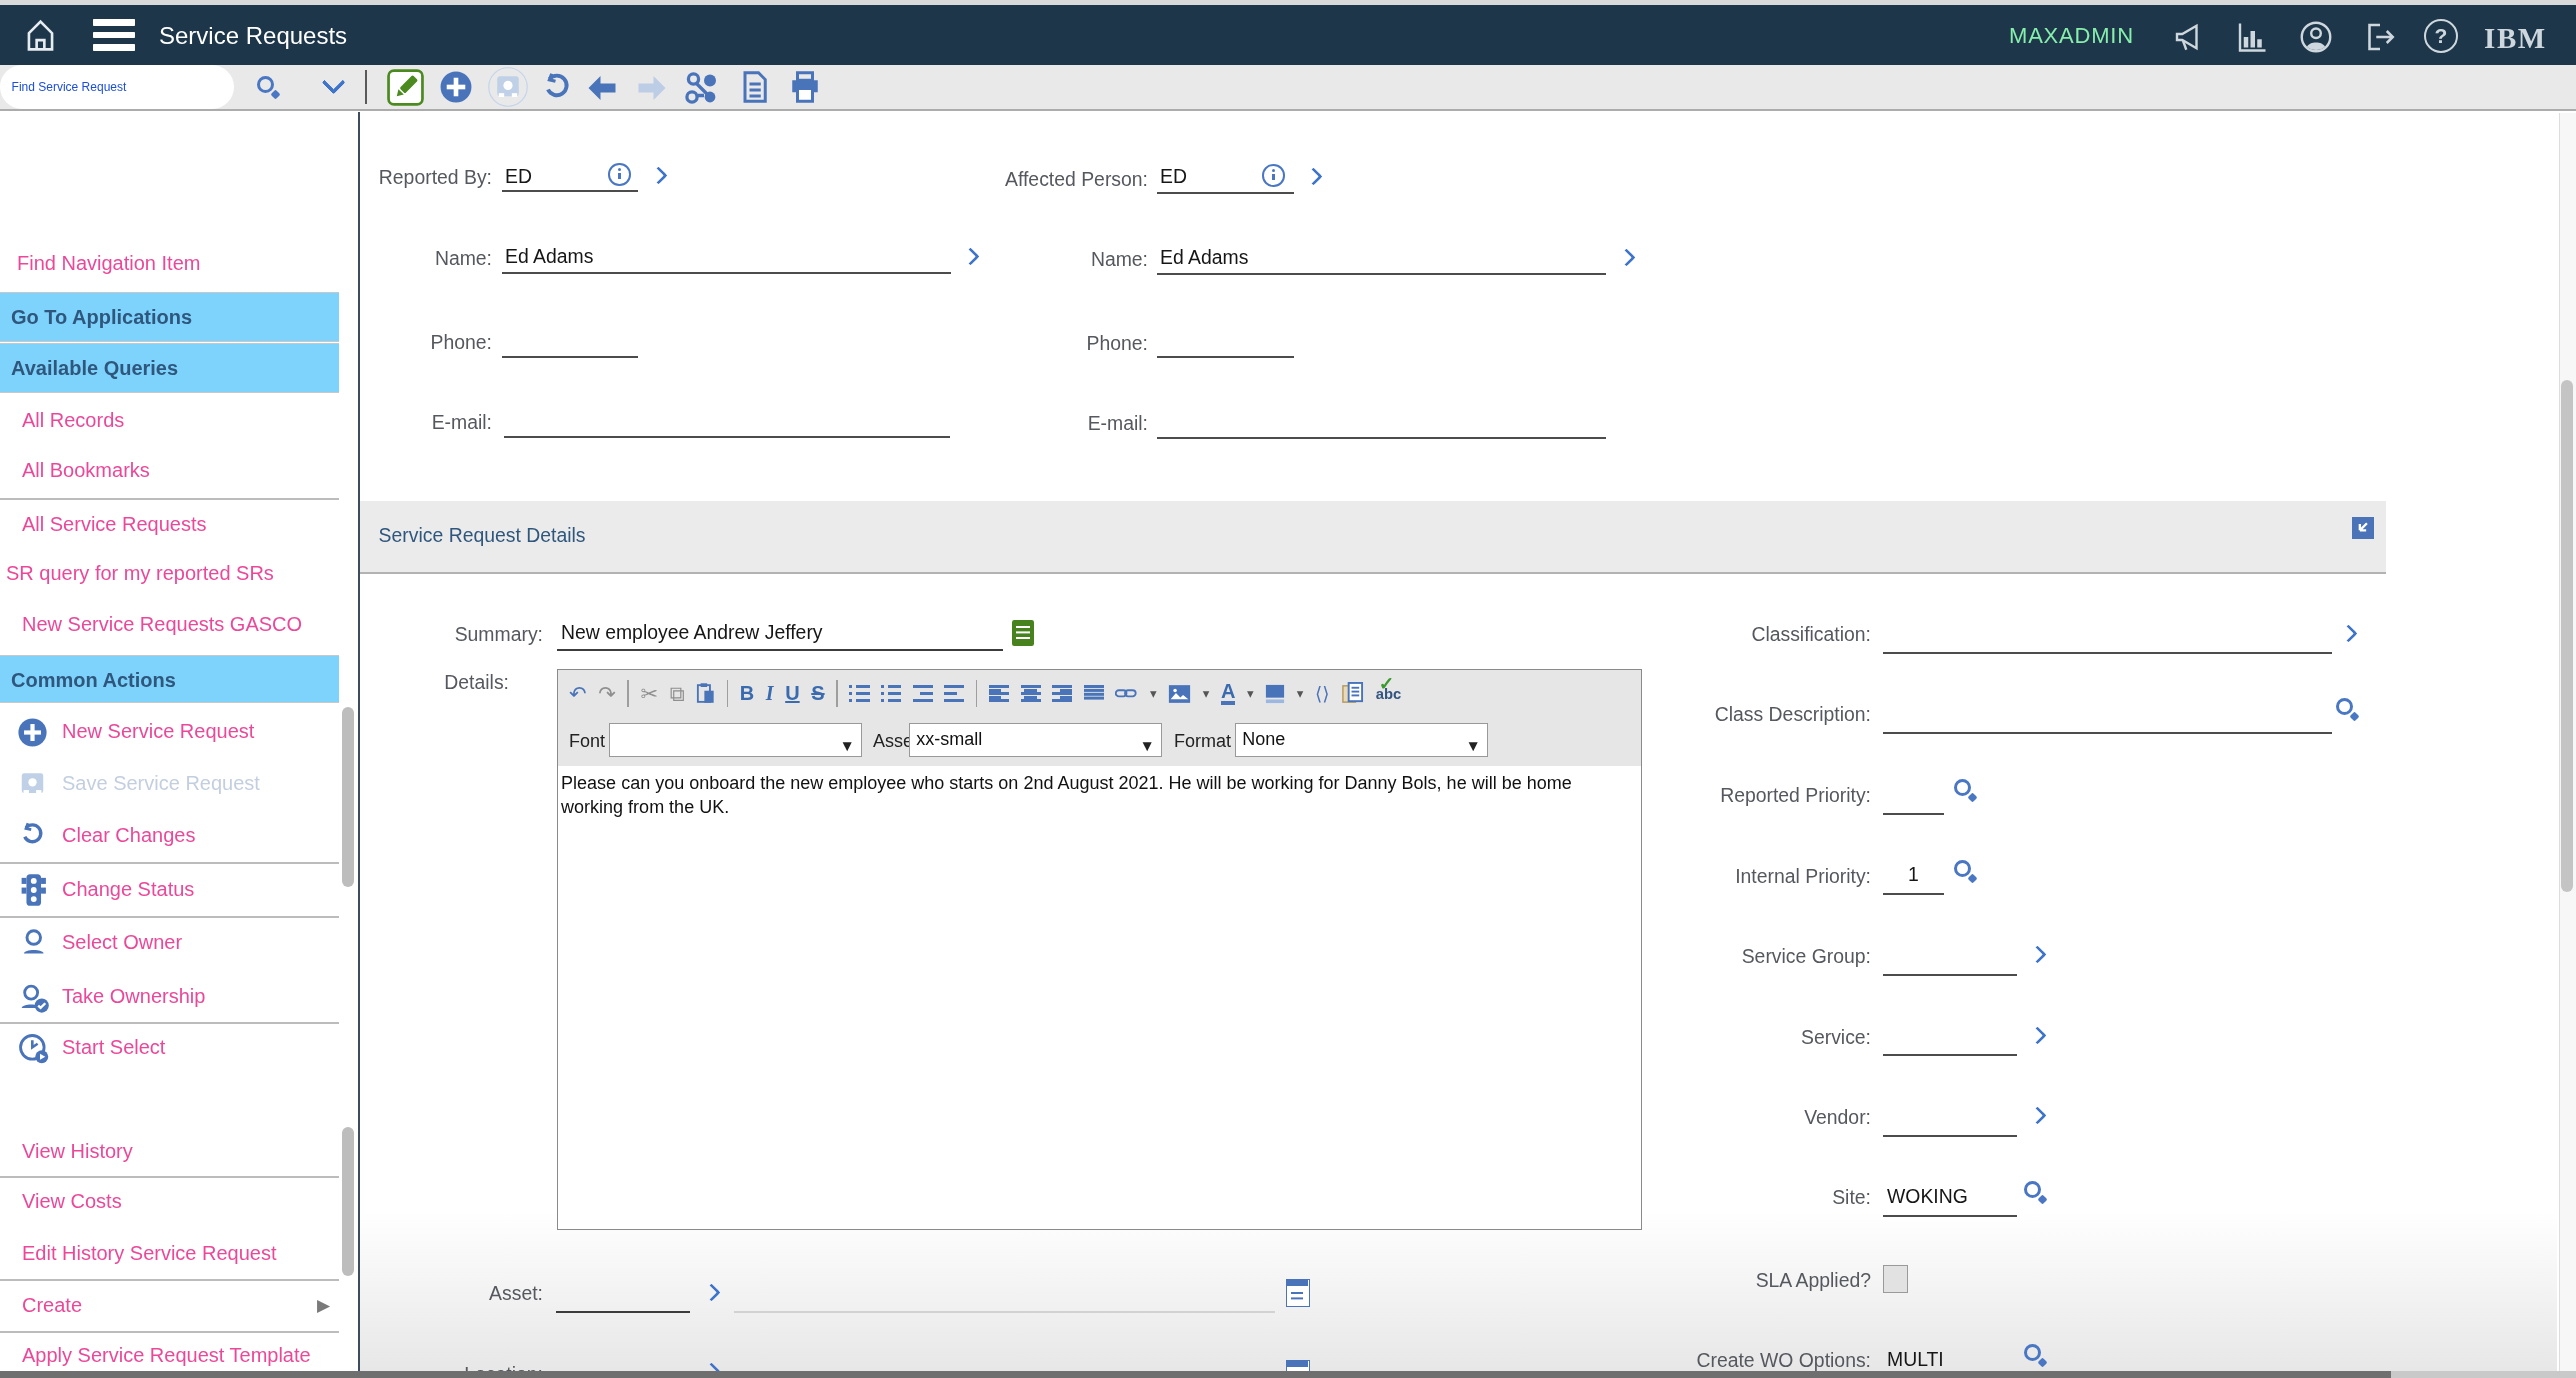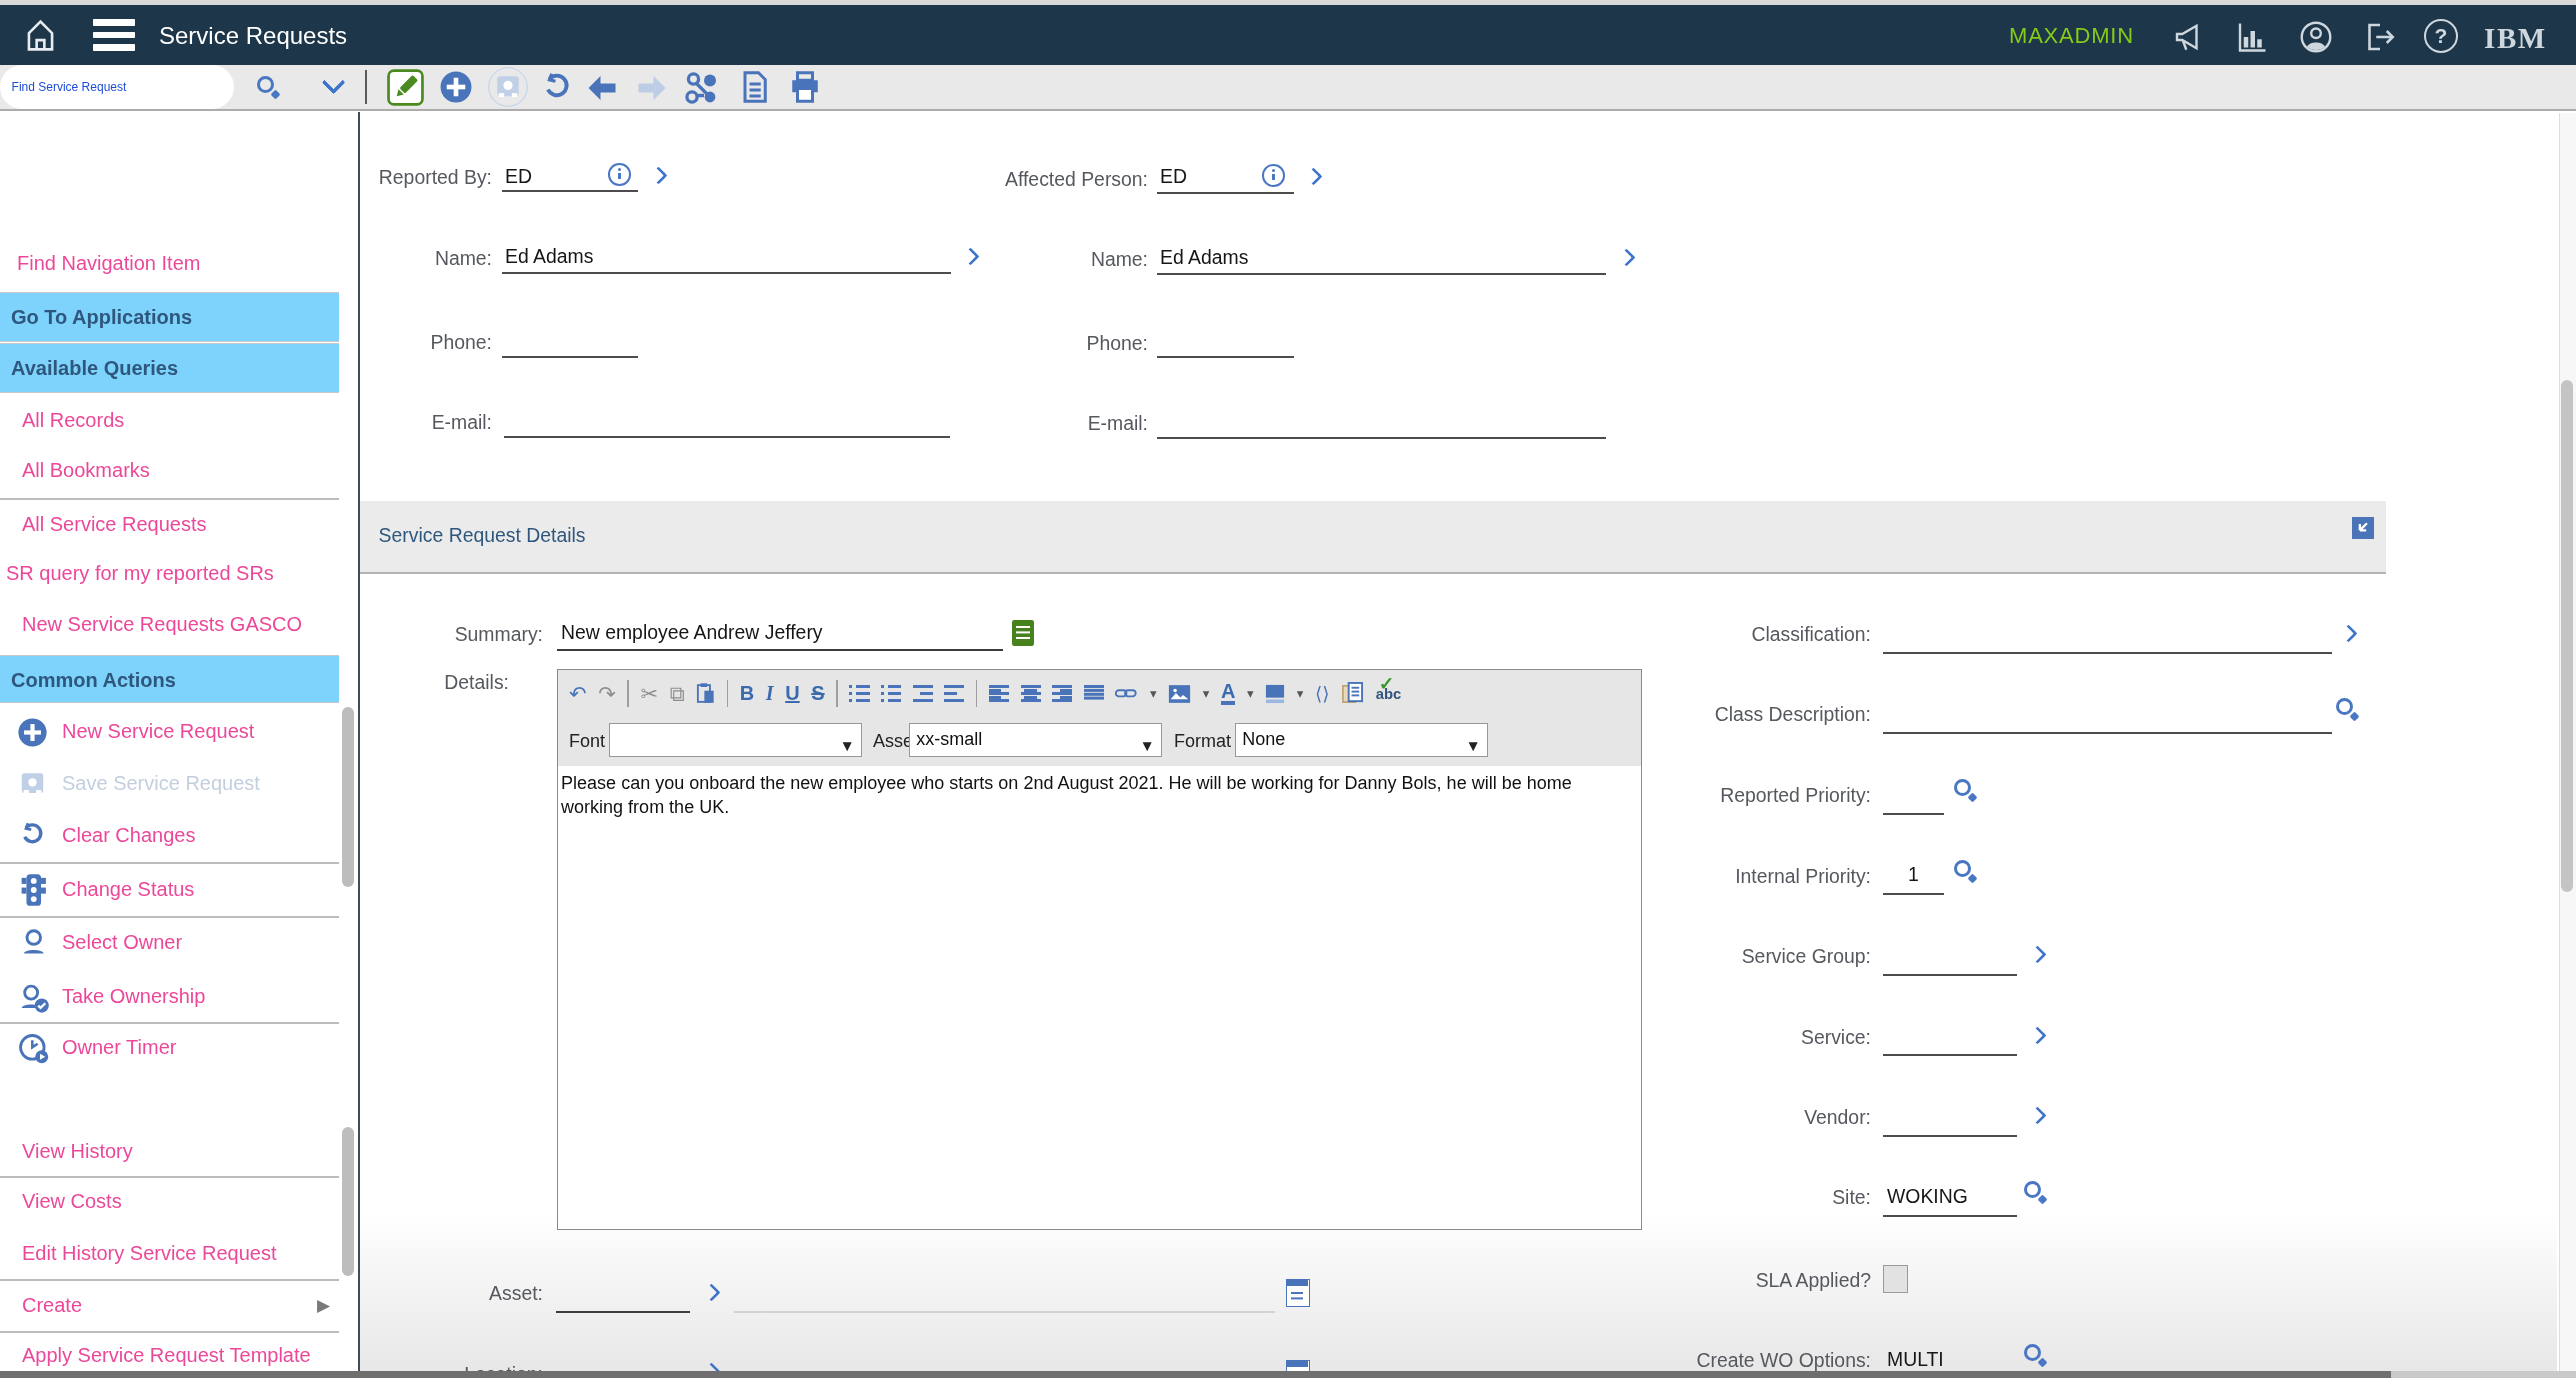--- a/index.html
+++ b/index.html
@@ -4,21 +4,21 @@
 <style>
   html,body{margin:0;padding:0;background:#fff;}
   #screen{position:relative;width:2576px;height:1379px;overflow:hidden;
     font-family:"Liberation Sans",sans-serif;background:#fff;}
   .abs{position:absolute;}
   
   #topstrip{left:0;top:0;width:2576px;height:4.7px;background:#d9d9d9;}
   #navbar{left:0;top:4.7px;width:2576px;height:61px;background:#1d3649;color:#e8edf2;}
   #toolbar{left:0;top:65px;width:2576px;height:44px;background:#e9e9e9;border-bottom:2.3px solid #acacac;}
   .nav-title{font-size:24px;color:#fff;}
-  .nav-user{font-size:22px;color:#84cc16;letter-spacing:0.8px;}
+  .nav-user{font-size:22px;color:#86efac;letter-spacing:0.8px;}
   .hbar{position:absolute;left:0;width:42px;height:6.2px;background:#fff;border-radius:0.8px;}
   
   #sidebar{left:0;top:112px;width:358px;height:1267px;background:#fff;}
   #side-divider{left:358px;top:112px;width:2.3px;height:1267px;background:#3d4d60;}
   .side-item{position:absolute;left:0;width:339px;font-size:20px;color:#ec4899;white-space:nowrap;}
   .side-header{position:absolute;left:0;width:339px;background:#7dd3fc;border-top:1.6px solid #c8c8c8;border-bottom:1.6px solid #c8c8c8;
      font-size:20px;font-weight:bold;color:#2f577d;line-height:48px;padding-left:11px;box-sizing:border-box;}
   .side-sep{position:absolute;left:0;width:339px;height:1.6px;background:#bcbcbc;}
   .sb-thumb{position:absolute;left:342px;width:12.4px;background:#bdbdbd;border-radius:6.2px;}
   
@@ -225,21 +225,21 @@
       </svg>
     <div class="side-item" style="top:873px;padding-left:62px;">Take Ownership</div>
     <div class="side-sep" style="top:910px;"></div>
 
     <svg class="abs" style="left:17px;top:920px;" width="33" height="33" viewBox="0 0 28 28">
         <circle cx="13" cy="13" r="10" fill="none" stroke="#4a74ba" stroke-width="2.4"></circle>
         <path d="M13 7 V13 L17.5 10" stroke="#4a74ba" stroke-width="2.2" fill="none"></path>
         <circle cx="21" cy="21" r="5.5" fill="#4a74ba"></circle>
         <path d="M19.5 18.5 l4.5 2.5 l-4.5 2.5 Z" fill="#fff"></path>
       </svg>
-    <div class="side-item" style="top:924px;padding-left:62px;">Owner Timer</div>
+    <div class="side-item" style="top:924px;padding-left:62px;">Start Select</div>
 
 
     <div class="side-item" style="top:1028px;padding-left:22px;">View History</div>
     <div class="side-sep" style="top:1064px;"></div>
     <div class="side-item" style="top:1078px;padding-left:22px;">View Costs</div>
     <div class="side-item" style="top:1130px;padding-left:22px;">Edit History Service Request</div>
     <div class="side-sep" style="top:1167px;"></div>
     <div class="side-item" style="top:1182px;padding-left:22px;">Create</div>
     <span class="abs" style="left:317px;top:1183px;font-size:17px;color:#7a7a7a;">▶</span>
     <div class="side-sep" style="top:1219px;"></div>

